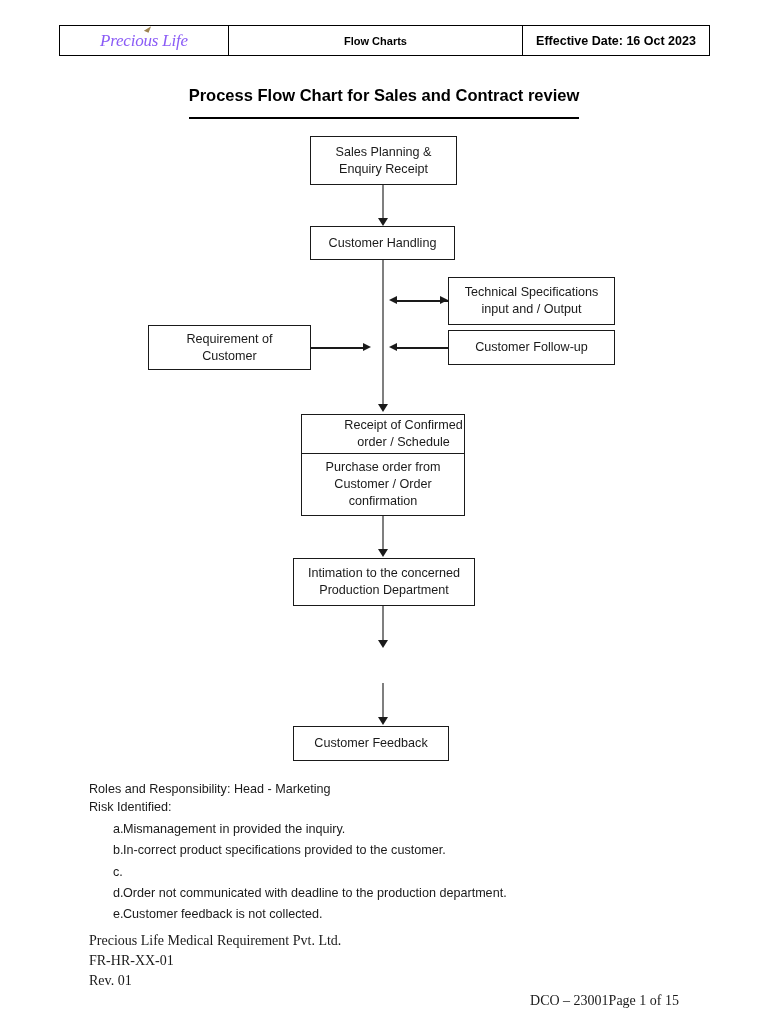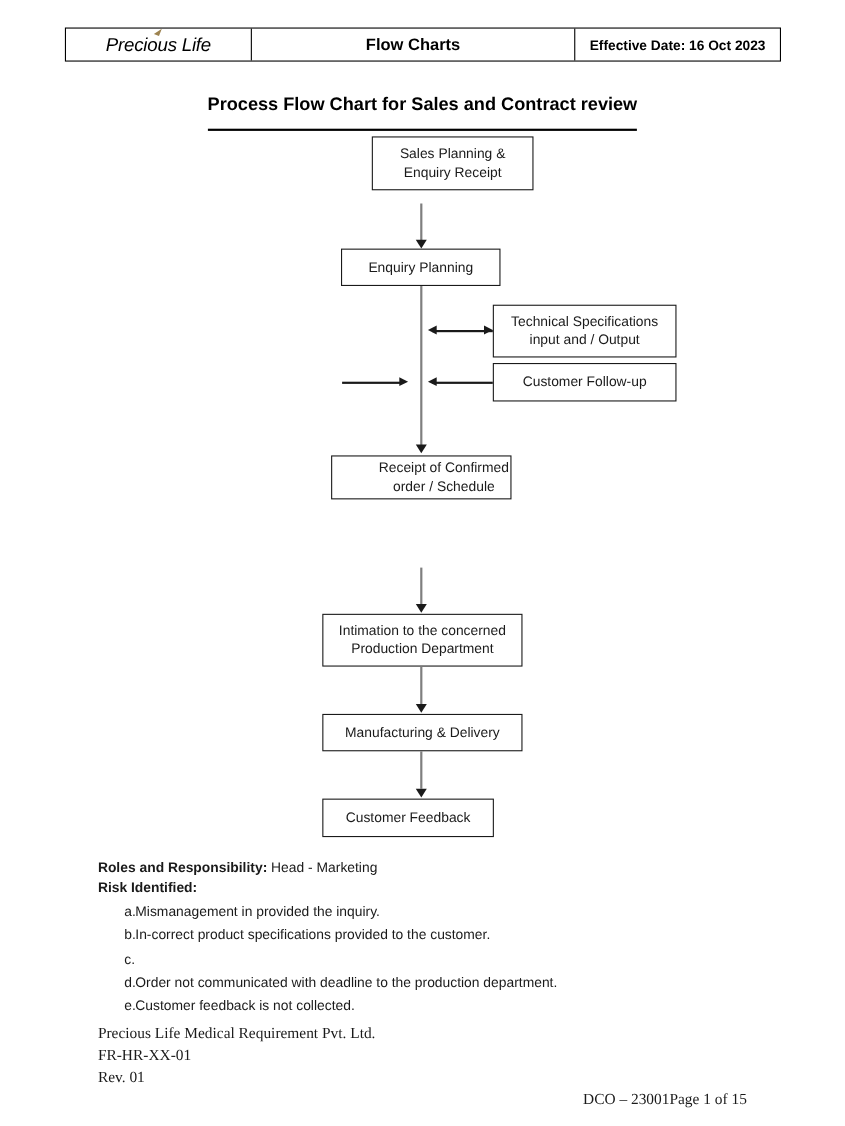--- a/index.html
+++ b/index.html
@@ -35,30 +35,30 @@
     height: 100%;
   }
   .hc-logo {
     width: 169px;
     border-right: 1px solid #000;
   }
   .hc-title {
     width: 294px;
     border-right: 1px solid #000;
     font-weight: bold;
-    font-size: 15px;
+    font-size: 11px;
   }
   .hc-date {
     flex: 1;
     font-weight: bold;
     font-size: 12.5px;
   }
   .logo-text {
-    color: #000000;
-    font-family: Liberation Sans, sans-serif;
+    color: #8b5cf6;
+    font-family: Liberation Serif, serif;
     font-size: 17px;
     font-style: italic;
     letter-spacing: -0.2px;
     position: relative;
     white-space: nowrap;
   }
   .logo-mark {
     position: absolute;
     left: 45px;
     top: -6px;
@@ -102,21 +102,21 @@
     justify-content: center;
     text-align: center;
     font-size: 12.6px;
     line-height: 1.35;
     color: #1a1a1a;
     pointer-events: auto;
   }
   .node .lbl { display: block; white-space: pre-line; }
 
   
-  #n-sales      { left: 310px; top: 124px; width: 147px; height: 49px; margin-left: 28px; }
+  #n-sales      { left: 310px; top: 136px; width: 147px; height: 49px; }
   #n-enquiry    { left: 310px; top: 226px; width: 145px; height: 34px; }
   #n-techspec   { left: 448px; top: 277px; width: 167px; height: 48px; align-items: center; }
   #n-followup   { left: 448px; top: 330px; width: 167px; height: 35px; }
   #n-req        { left: 148px; top: 325px; width: 163px; height: 45px; }
   #n-receipt    { left: 301px; top: 414px; width: 164px; height: 40px;
                   border-bottom: 1.3px solid #1a1a1a; padding-left: 41px; }
   #n-purchase   { left: 301px; top: 454px; width: 164px; height: 62px;
                   border-top: none; }
   #n-intimation { left: 293px; top: 558px; width: 182px; height: 48px; }
   #n-manu       { left: 293px; top: 649px; width: 182px; height: 34px; }
@@ -159,21 +159,21 @@
   .notes {
     position: absolute;
     left: 89px;
     top: 780px;
     width: 600px;
     font-size: 12.6px;
     color: #1a1a1a;
     line-height: 1.45;
   }
   .notes .row { white-space: nowrap; }
-  .notes b { font-weight: bold; }
+  .notes b { font-weight: normal; }
   .risk-list {
     margin: 2px 0 0 0;
     padding: 0;
     list-style: none;
   }
   .risk-list li {
     display: flex;
     padding: 1.5px 0;
   }
   .risk-marker {
@@ -218,47 +218,53 @@
 </div>
 
 <div class="flow">
 
   <div class="node" id="n-sales">
     <span class="lbl">Sales Planning &amp;
 Enquiry Receipt</span>
   </div>
 
   <div class="node" id="n-enquiry">
-    <span class="lbl">Enquiry Planning</span>
+    <span class="lbl">Customer Handling</span>
   </div>
 
   <div class="node" id="n-techspec">
     <span class="lbl">Technical Specifications
 input and / Output</span>
   </div>
 
   <div class="node" id="n-followup">
     <span class="lbl">Customer Follow-up</span>
   </div>
 
+  <div class="node" id="n-req">
+    <span class="lbl">Requirement of
+Customer</span>
+  </div>
 
   <div class="node" id="n-receipt">
     <span class="lbl">Receipt of Confirmed
 order / Schedule</span>
   </div>
 
+  <div class="node" id="n-purchase">
+    <span class="lbl">Purchase order from
+Customer / Order
+confirmation</span>
+  </div>
 
   <div class="node" id="n-intimation">
     <span class="lbl">Intimation to the concerned
 Production Department</span>
   </div>
 
-  <div class="node" id="n-manu">
-    <span class="lbl">Manufacturing &amp; Delivery</span>
-  </div>
 
   <div class="node" id="n-feedback">
     <span class="lbl">Customer Feedback</span>
   </div>
 
   <div class="vline" style="left:382px; top:185px; height:34px;"></div>
   <div class="arrow-down" style="left:378px; top:218px;"></div>
 
   <div class="vline" style="left:382px; top:260px; height:145px;"></div>
   <div class="arrow-down" style="left:378px; top:404px;"></div>

